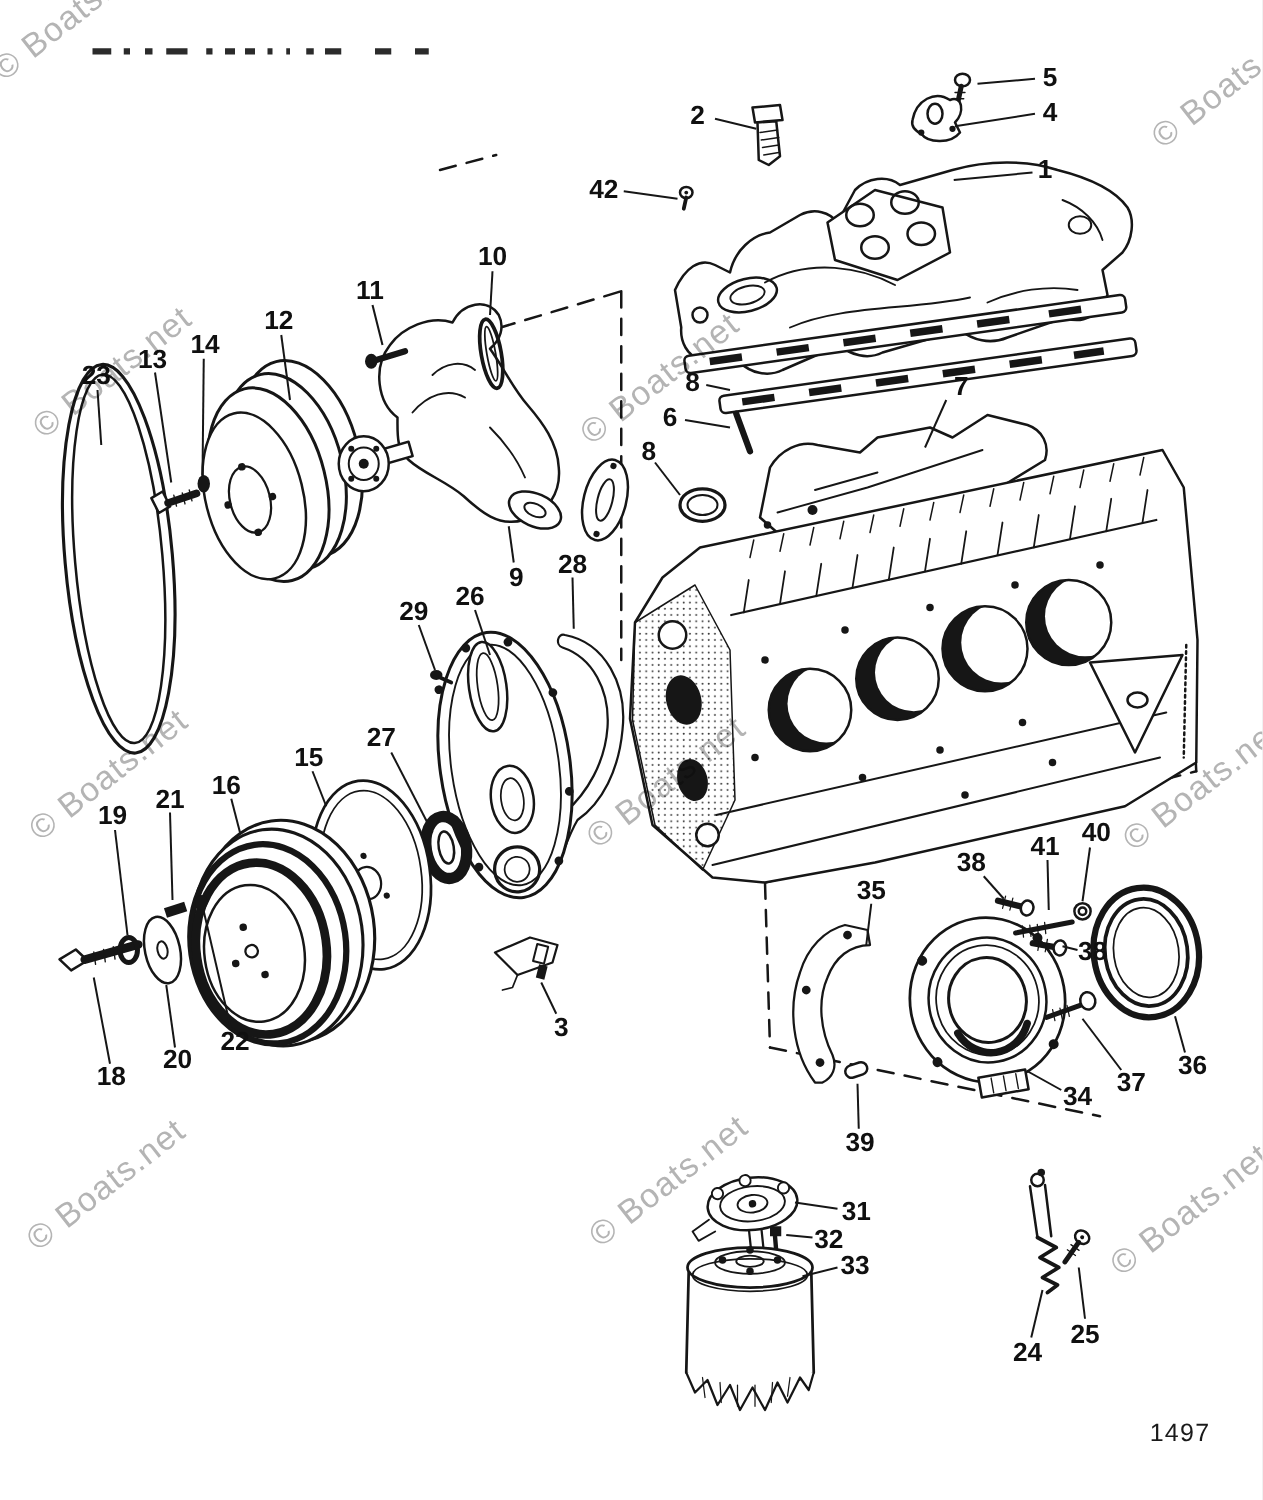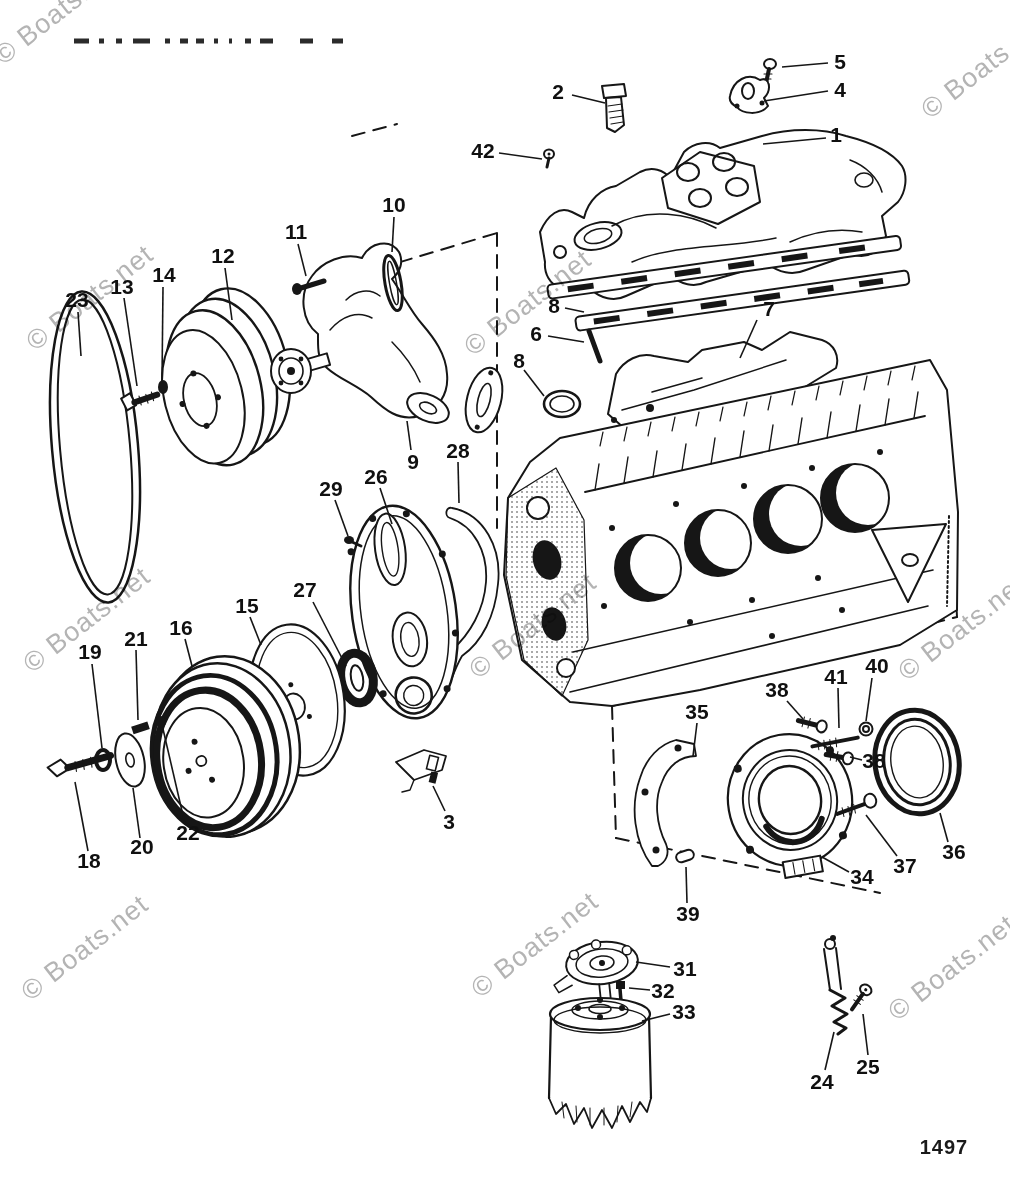--- a/index.html
+++ b/index.html
@@ -5,21 +5,21 @@
   html,body{margin:0;padding:0;background:#e8e8e8;}
   .stage{position:relative;width:1010px;height:1200px;background:#ffffff;overflow:hidden;
          font-family:"Liberation Sans",sans-serif;}
   .stage svg{position:absolute;left:0;top:0;}
   .wm{position:absolute;transform:translate(-50%,-50%) rotate(-38deg);
       font-size:27px;font-weight:400;letter-spacing:1px;white-space:nowrap;
       color:#b4b4b4;mix-blend-mode:multiply;z-index:5;pointer-events:none;}
   .plabel{font-family:"Liberation Sans",sans-serif;font-weight:bold;font-size:21px;
           fill:#101010;text-anchor:middle;}
   .page-num{position:absolute;left:914px;top:1136px;width:60px;text-align:center;
-            font-size:20px;font-weight:bold;color:#1a1a1a;letter-spacing:1px;}
+            font-size:20px;font-weight:normal;color:#1a1a1a;letter-spacing:1px;}
 </style>
 </head>
 <body>
 
 <div class="stage">
 
 <svg width="1010" height="1200" viewBox="0 0 1010 1200">
   <defs>
     <pattern id="stip" width="5" height="5" patternUnits="userSpaceOnUse">
       <circle cx="2" cy="2" r="0.8" fill="#3a3a3a"></circle>

